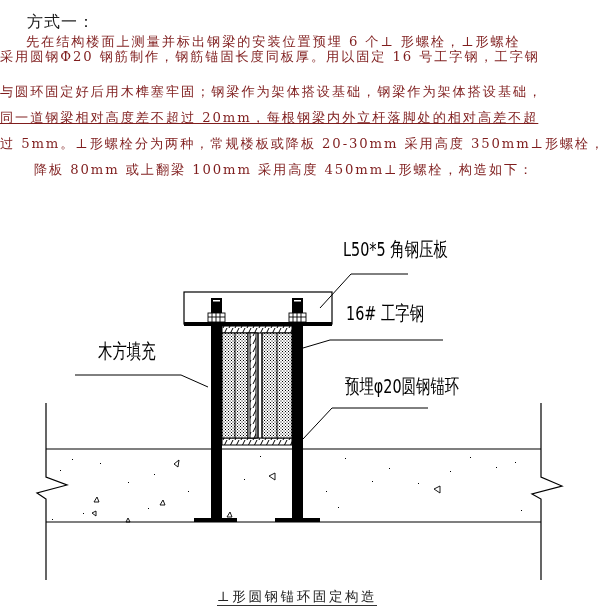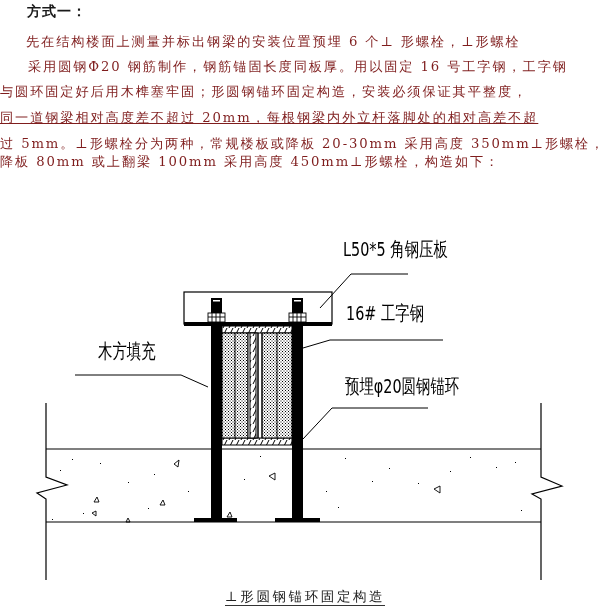--- a/index.html
+++ b/index.html
@@ -1,41 +1,41 @@
 <!DOCTYPE html>
 <html><head>
 <meta charset="utf-8">
 <style>
   html, body { margin: 0; padding: 0; background: #ffffff; }
   body { width: 602px; height: 608px; position: relative; overflow: hidden;
          font-family: "DejaVu Serif", "Liberation Serif", serif; color: #1a1a1a; }
-  .heading { position: absolute; left: 27px; top: 3px; font-size: 14px; font-weight: bold;
+  .heading { position: absolute; left: 27px; top: 12px; font-size: 16px; font-weight: normal;
              letter-spacing: 1px; }
   .para { position: absolute; left: 0; top: 30px; width: 602px; }
   .line { position: absolute; left: 0; height: 24px; font-size: 13.2px; letter-spacing: 1.9px;
           white-space: nowrap; line-height: 24px; color: #7f1d1d; }
   .line.first { left: 26px; }
   svg.draw { position: absolute; left: 0; top: 0; }
   .lbl { position: absolute; font-family: "DejaVu Sans", sans-serif; color: #000; white-space: nowrap;
          transform-origin: left top; }
-  .caption { position: absolute; left: 225px; top: 588px; font-size: 13.5px; letter-spacing: 2.6px;
+  .caption { position: absolute; left: 217px; top: 588px; font-size: 13.5px; letter-spacing: 2.6px;
              border-bottom: 1.2px solid #333; line-height: 17px; color: #222; white-space: nowrap; }
 </style>
 </head>
 <body>
 
 <div class="heading">方式一：</div>
 
 <div class="para">
   <div class="line first" style="top:0px;">先在结构楼面上测量并标出钢梁的安装位置预埋 6 个⊥ 形螺栓，⊥形螺栓</div>
-  <div class="line" style="top:25px;margin-left:28px;">采用圆钢Φ20 钢筋制作，钢筋锚固长度同板厚。用以固定 16 号工字钢，工字钢</div>
-  <div class="line" style="top:50px;">与圆环固定好后用木榫塞牢固；形圆钢锚环固定构造，安装必须保证其平整度，</div>
+  <div class="line" style="top:15px;">采用圆钢Φ20 钢筋制作，钢筋锚固长度同板厚。用以固定 16 号工字钢，工字钢</div>
+  <div class="line" style="top:50px;">与圆环固定好后用木榫塞牢固；钢梁作为架体搭设基础，钢梁作为架体搭设基础，</div>
   <div class="line" style="top:76px;text-decoration:underline;">同一道钢梁相对高度差不超过 20mm，每根钢梁内外立杆落脚处的相对高差不超</div>
   <div class="line" style="top:102px;">过 5mm。⊥形螺栓分为两种，常规楼板或降板 20-30mm 采用高度 350mm⊥形螺栓，</div>
-  <div class="line" style="top:120px;">降板 80mm 或上翻梁 100mm 采用高度 450mm⊥形螺栓，构造如下：</div>
+  <div class="line" style="top:128px;margin-left:34px;">降板 80mm 或上翻梁 100mm 采用高度 450mm⊥形螺栓，构造如下：</div>
 </div>
 
 <svg class="draw" width="602" height="608" viewBox="0 0 602 608">
   <defs>
     <pattern id="dots" width="3" height="3" patternUnits="userSpaceOnUse">
       <rect width="3" height="3" fill="#fff"></rect>
       <rect x="0" y="0" width="1" height="1" fill="#000"></rect>
       <rect x="1.5" y="1.5" width="1" height="1" fill="#000"></rect>
     </pattern>
     <pattern id="hatch" width="6" height="8" patternUnits="userSpaceOnUse">

